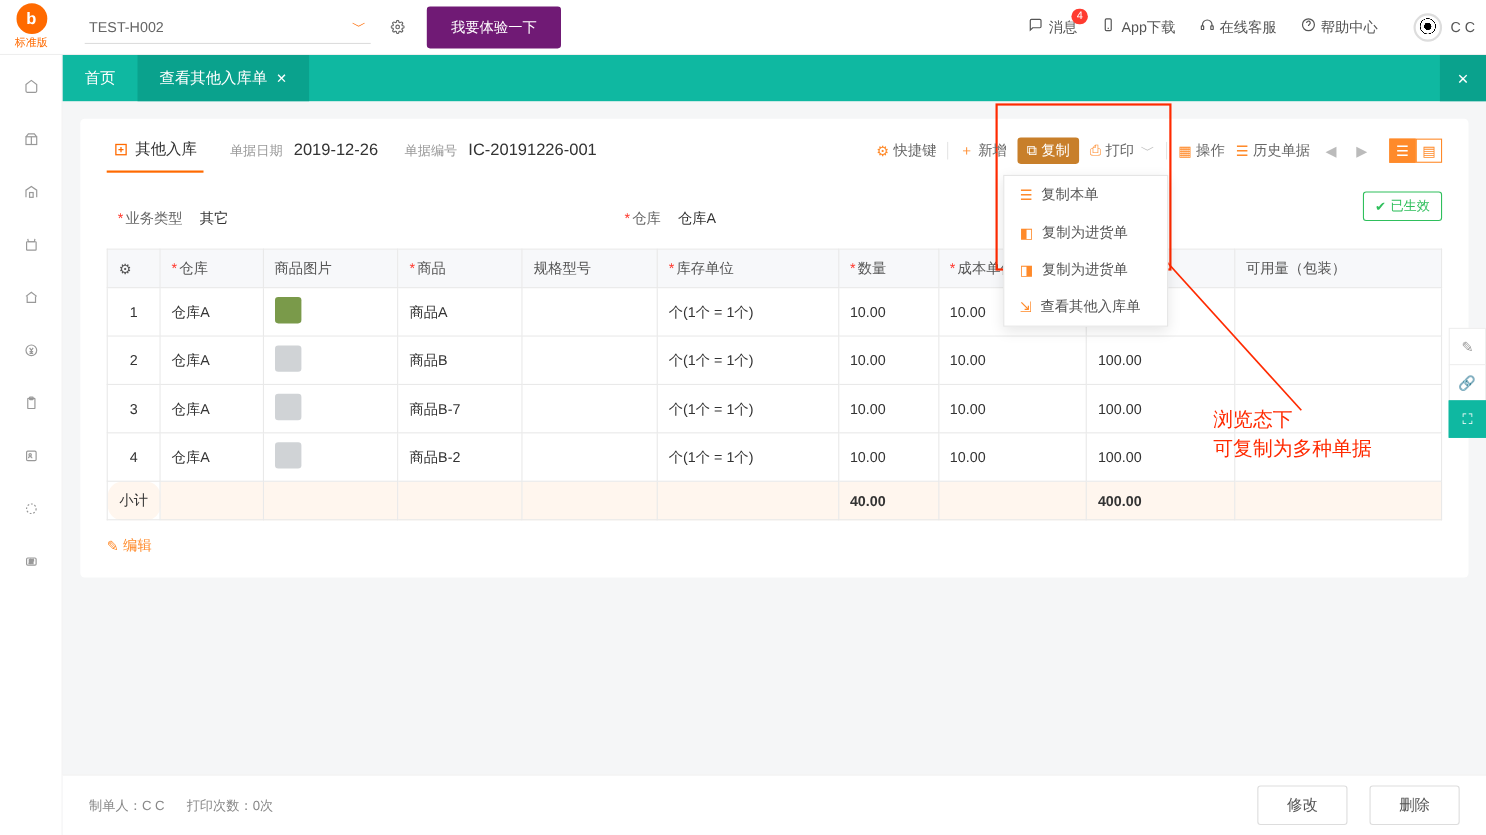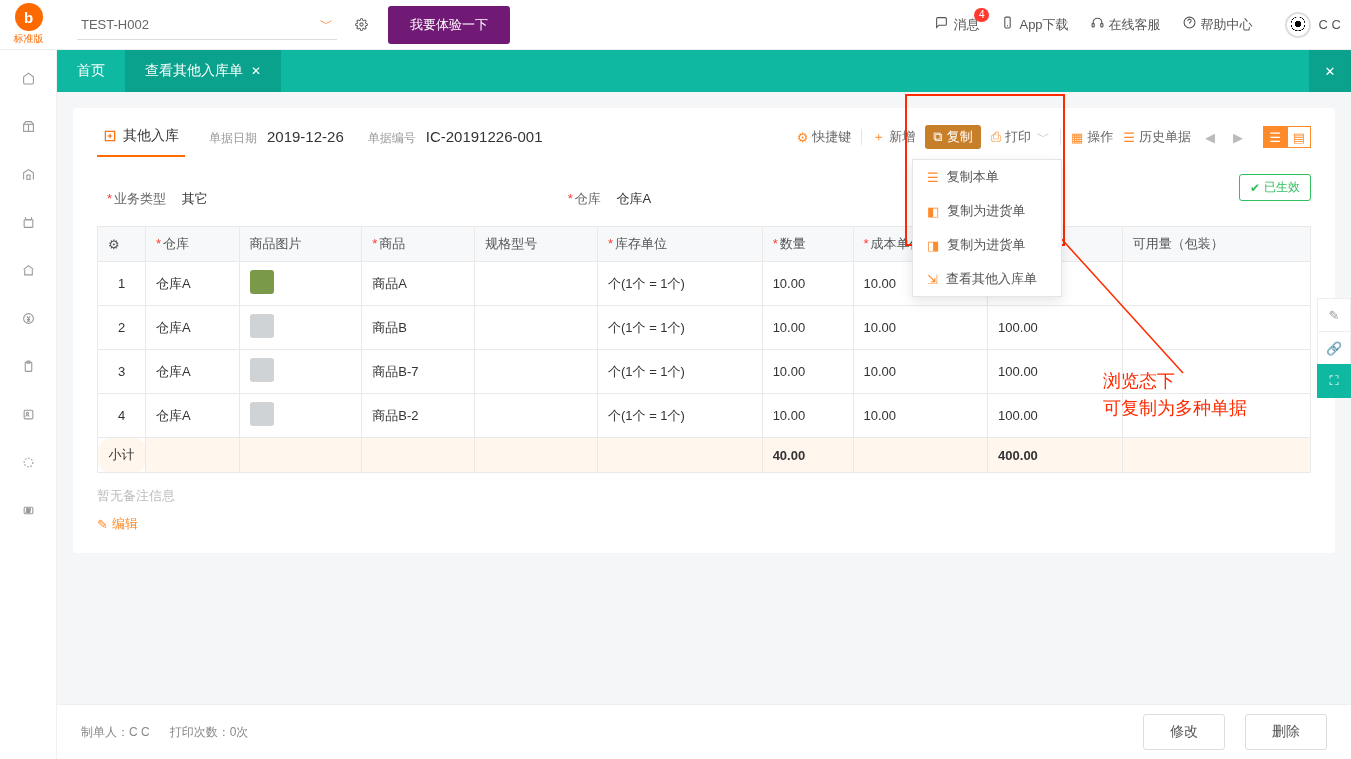--- a/index.html
+++ b/index.html
@@ -417,21 +417,20 @@
                   <td></td>
                   <td>40.00</td>
                   <td></td>
                   <td>400.00</td>
                   <td></td>
                 </tr>
               </tbody>
           </table>
 
           <div class="remark-block">
-            <div class="remark-empty">暂无备注信息</div>
             <div class="edit-link">
               <span>✎</span>
               <span>编辑</span>
             </div>
           </div>
 
           <svg class="arrow-svg" style="left:960px; top:100px;" width="160" height="170">
             <defs>
                 <marker id="ah" markerWidth="10" markerHeight="10" refX="8" refY="3" orient="auto">
                   <path d="M0,0 L0,6 L9,3 z" fill="#ff2a00"></path>

